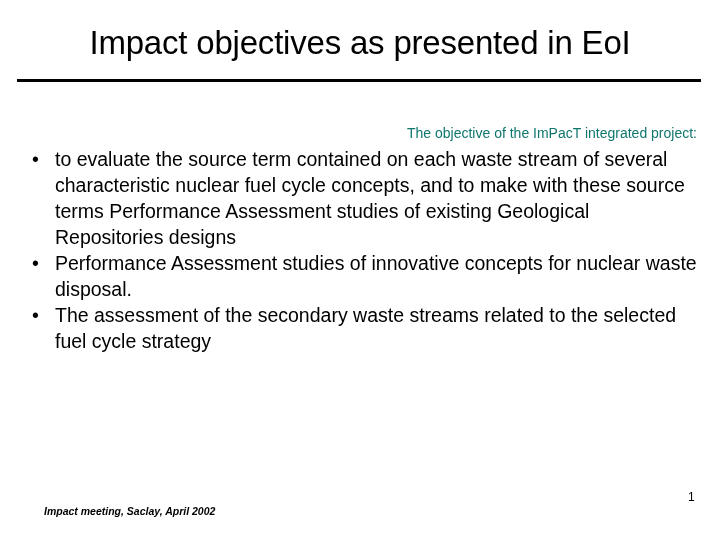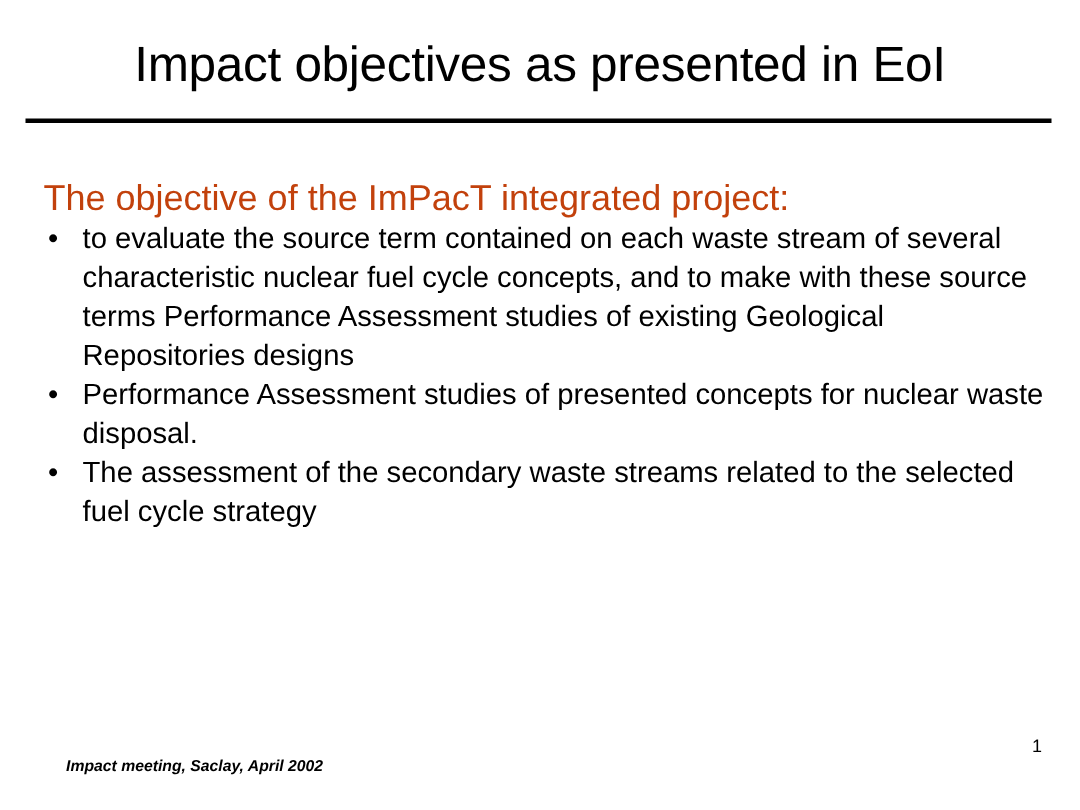--- a/index.html
+++ b/index.html
@@ -51,27 +51,28 @@
   }
 
   
   .body-block {
     position: absolute;
     left: 29px;
     top: 120px;
     width: 668px;
   }
   .lead-line {
-    font-size: 24px;
+    font-size: 14px;
     line-height: 26px;
     font-weight: 400;
-    color: #c2410c;
+    color: #0f766e;
     margin: 0 0 0 0;
     padding: 0;
     white-space: nowrap;
+    text-align: right;
   }
   ul.bullets {
     list-style: none;
     margin: 0;
     padding: 0;
   }
   ul.bullets > li {
     position: relative;
     padding-left: 26px;
     font-size: 19.5px;
@@ -135,21 +136,21 @@
 
     <ul class="bullets">
 
       <li>
         <span class="bullet-dot">•</span>
         <span class="bullet-text">to evaluate the source term contained on each waste stream of several characteristic nuclear fuel cycle concepts, and to make with these source terms Performance Assessment studies of existing Geological Repositories designs</span>
       </li>
 
       <li>
         <span class="bullet-dot">•</span>
-        <span class="bullet-text">Performance Assessment studies of presented concepts for nuclear waste disposal.</span>
+        <span class="bullet-text">Performance Assessment studies of innovative concepts for nuclear waste disposal.</span>
       </li>
 
       <li>
         <span class="bullet-dot">•</span>
         <span class="bullet-text">The assessment of the secondary waste streams related to the selected fuel cycle strategy</span>
       </li>
 
     </ul>
   </div>
 

